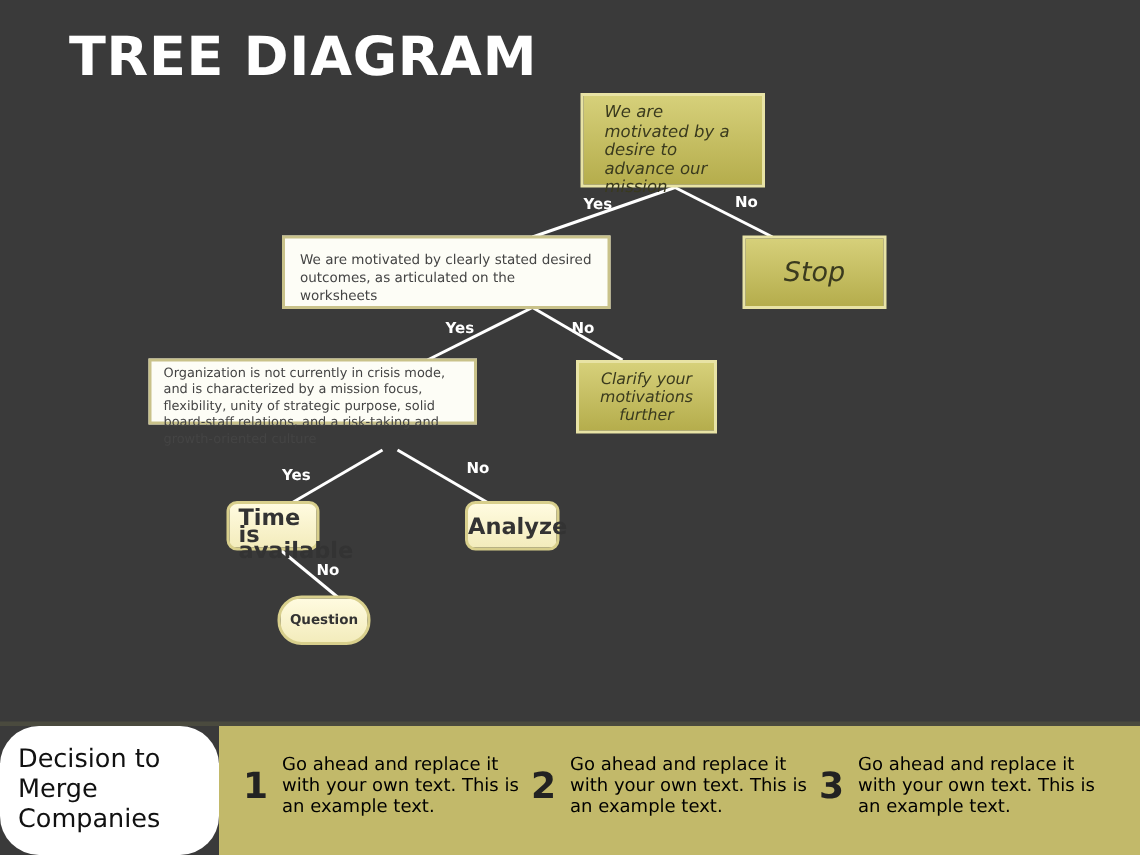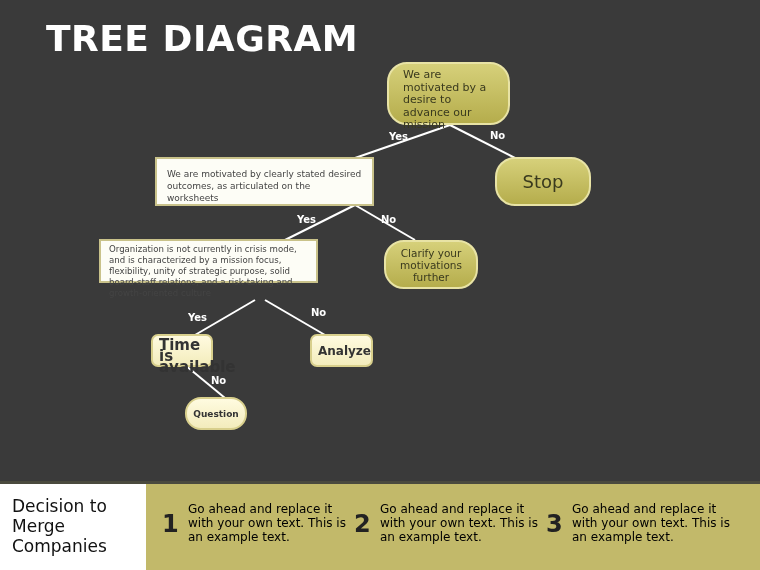--- a/index.html
+++ b/index.html
@@ -1,25 +1,25 @@
 <!DOCTYPE html>
 <html><head>
 <meta charset="utf-8">
 <style>
   html, body { margin:0; padding:0; }
   body { width:760px; height:570px; background:#3a3a3a; position:relative; overflow:hidden; font-family:"DejaVu Sans", sans-serif; }
   .title { position:absolute; left:46px; top:18px; color:#ffffff; font-size:36px; font-weight:bold; letter-spacing:0.5px; font-family:"DejaVu Sans", sans-serif; }
   svg.lines { position:absolute; left:0; top:0; }
   .node { position:absolute; box-sizing:border-box; }
-  .gold { background:linear-gradient(#d6d07a, #b5ad4c); border:2px solid #e8e3a5; border-radius:20px; color:#3a3a1e; }
+  .gold { background:linear-gradient(#d6d07a, #b5ad4c); border:2px solid #e8e3a5; border-radius:0; color:#3a3a1e;font-style:italic; }
   .white { background:#fdfdf6; border:2px solid #c9c28a; color:#444; }
   .cream { background:linear-gradient(#fffbe0, #f3ecbc); border:2px solid #d8cf8c; border-radius:7px; color:#333; font-weight:bold; }
   .lbl { position:absolute; color:#ffffff; font-size:10px; font-weight:bold; }
   .footer { position:absolute; left:0; top:484px; width:760px; height:86px; }
-  .footer-left { position:absolute; left:0; top:0; width:146px; height:86px; background:#ffffff; }
+  .footer-left { position:absolute; left:0; top:0; width:146px; height:86px; background:#ffffff;border-radius:26px; }
   .footer-left span { position:absolute; left:12px; top:12px; font-size:17px; line-height:20px; color:#111; width:130px; }
   .footer-right { position:absolute; left:146px; top:0; width:614px; height:86px; background:#c2b96a; }
   .step { position:absolute; top:18px; }
   .step .num { position:absolute; left:0; top:8px; font-size:24px; font-weight:bold; color:#222; }
   .step .txt { position:absolute; left:26px; top:0; font-size:12px; line-height:14px; color:#000000; width:160px; }
   .strip { position:absolute; left:0; top:481px; width:760px; height:3px; background:#4a4a3e; }
 </style>
 </head>
 <body>
 
@@ -38,37 +38,37 @@
 </svg>
 
 <div class="node gold" style="left:387px;top:62px;width:123px;height:63px;padding:5px 14px;font-size:11px;line-height:12.5px;">
   <span>We are motivated by a desire to advance our mission</span>
 </div>
 
 <div class="node gold" style="left:495px;top:157px;width:96px;height:49px;font-size:18px;display:flex;align-items:center;justify-content:center;">
   <span>Stop</span>
 </div>
 
-<div class="node white" style="left:155px;top:157px;width:219px;height:49px;padding:9px 10px;font-size:9px;line-height:12px;">
+<div class="node white" style="left:188px;top:157px;width:219px;height:49px;padding:9px 10px;font-size:9px;line-height:12px;">
   <span>We are motivated by clearly stated desired outcomes, as articulated on the worksheets</span>
 </div>
 
 <div class="node gold" style="left:384px;top:240px;width:94px;height:49px;font-size:10.5px;line-height:12px;text-align:center;display:flex;align-items:center;justify-content:center;padding:2px 6px;">
   <span>Clarify your motivations further</span>
 </div>
 
 <div class="node white" style="left:99px;top:239px;width:219px;height:44px;padding:3px 8px;font-size:8.6px;line-height:11px;">
   <span>Organization is not currently in crisis mode, and is characterized by a mission focus, flexibility, unity of strategic purpose, solid board-staff relations, and a risk-taking and growth-oriented culture</span>
 </div>
 
 <div class="node cream" style="left:151px;top:334px;width:62px;height:33px;padding:4px 6px;font-size:15px;line-height:11px;">
   <span>Time is available</span>
 </div>
 
-<div class="node cream" style="left:310px;top:334px;width:63px;height:33px;font-size:12px;display:flex;align-items:center;justify-content:flex-end;">
+<div class="node cream" style="left:310px;top:334px;width:63px;height:33px;font-size:15px;display:flex;align-items:center;justify-content:flex-start;">
   <span>Analyze</span>
 </div>
 
 <div class="node cream" style="left:185px;top:397px;width:62px;height:33px;font-size:9px;display:flex;align-items:center;justify-content:center;border-radius:16px;">
   <span>Question</span>
 </div>
 
 <span class="lbl" style="left:389px;top:131px;">Yes</span>
 <span class="lbl" style="left:490px;top:130px;">No</span>
 <span class="lbl" style="left:297px;top:214px;">Yes</span>

